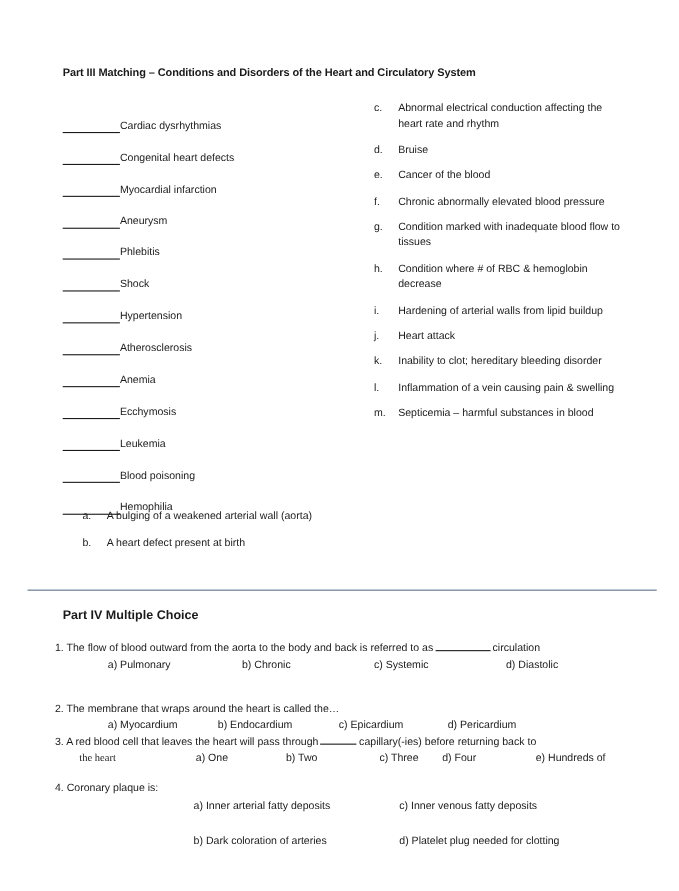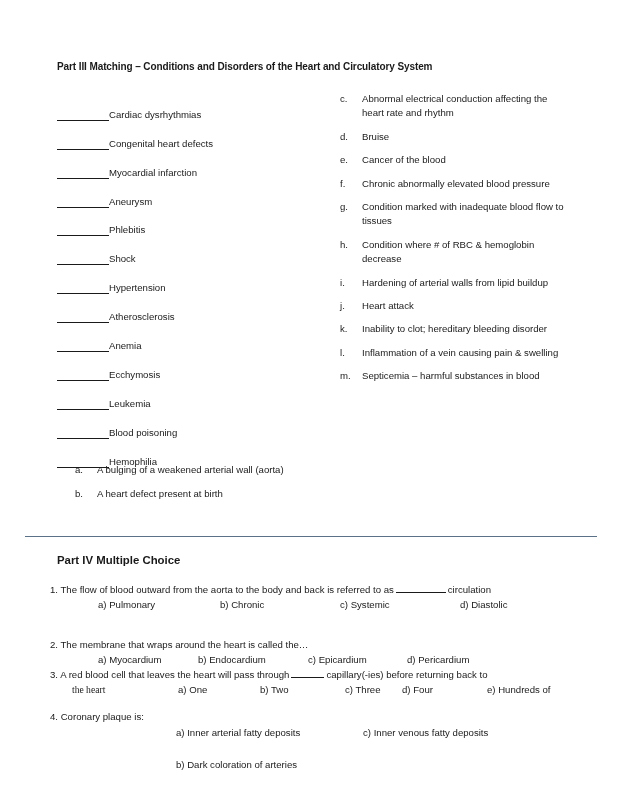--- a/index.html
+++ b/index.html
@@ -331,17 +331,18 @@
 
   <div class="mcq" id="mcq-4">
     <div class="q4-wrap">
       <span class="q4-lead">4. Coronary plaque is:</span>
       <div class="q4-col-a">
         <div class="q4-line">a) Inner arterial fatty deposits</div>
         <div class="q4-line">b) Dark coloration of arteries</div>
       </div>
       <div class="q4-col-b">
         <div class="q4-line">c) Inner venous fatty deposits</div>
+        <div class="q4-line">d) Platelet plug needed for clotting</div>
       </div>
     </div>
   </div>
 
 </div>
 
 </body></html>

